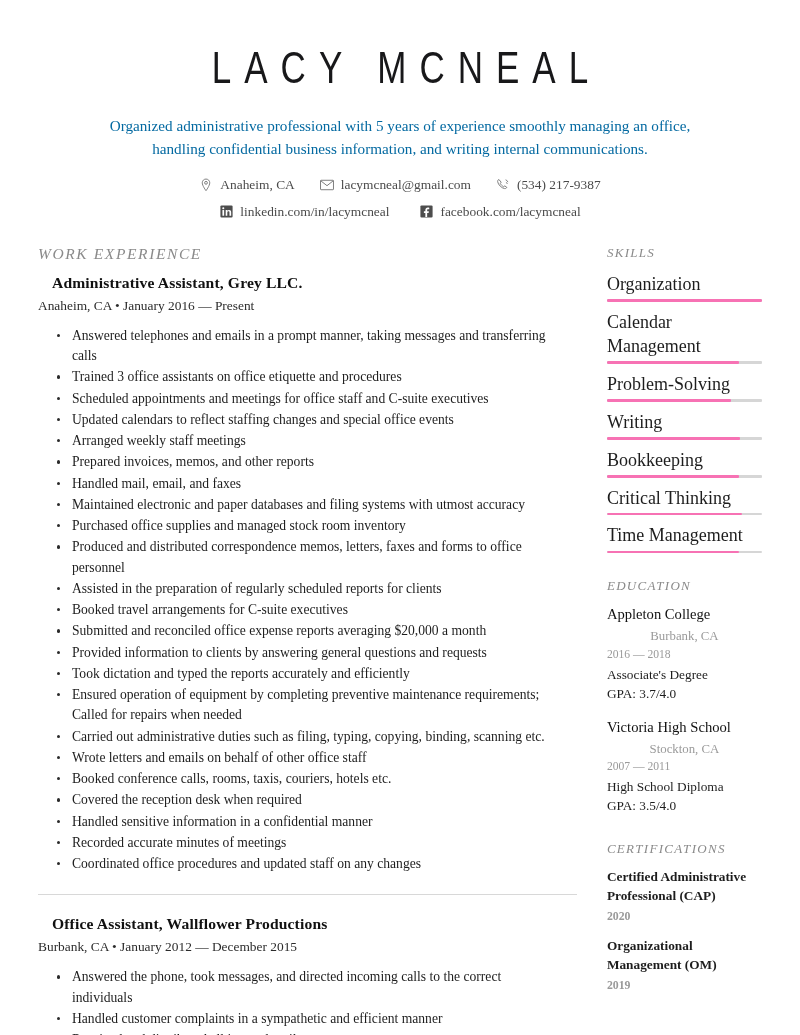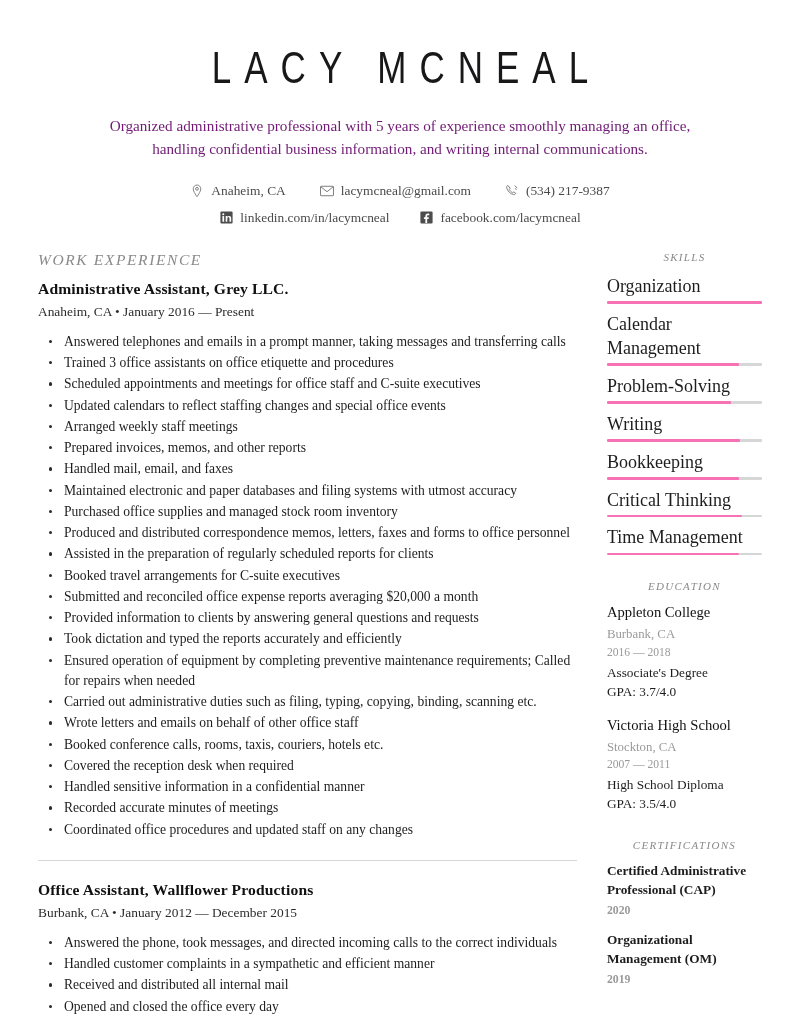--- a/index.html
+++ b/index.html
@@ -34,29 +34,29 @@
     padding-left: 13px;
     line-height: 1.15;
     transform: scaleY(1.28);
     transform-origin: center top;
   }
   .summary {
     margin: 33px auto 4px auto;
     width: 635px;
     font-size: 15.2px;
     line-height: 1.5;
-    color: #701a75;
+    color: #0369a1;
     text-align: center;
   }
   .contact-row {
     display: flex;
     justify-content: center;
     align-items: center;
-    gap: 34px;
-    margin-top: 22px;
+    gap: 25px;
+    margin-top: 16px;
     font-size: 13.4px;
     color: #4a4a4a;
   }
   .contact-row.second { margin-top: 11px; gap: 30px; }
   .contact-item {
     display: flex;
     align-items: center;
     gap: 7px;
     white-space: nowrap;
   }
@@ -87,38 +87,38 @@
 
   .section-head {
     font-family: "Liberation Serif", "DejaVu Serif", serif;
     font-style: italic;
     font-size: 15.5px;
     letter-spacing: 1.6px;
     color: #8a8a8a;
     margin: 0 0 11px 0;
     font-weight: 400;
   }
-  .col-side .section-head { font-size: 11px; letter-spacing: 1.3px; text-align: center; }
+  .col-side .section-head { font-size: 13px; letter-spacing: 1.3px; }
 
   .job { margin-bottom: 0; }
   .job-title {
     font-size: 15.6px;
     font-weight: bold;
     color: #111;
-    margin: 0 0 6px 0;
+    margin: 0 0 6px 14px;
     letter-spacing: .15px;
   }
   .job-meta {
     font-size: 13.4px;
     color: #2b2b2b;
     margin: 0 0 12px 0;
   }
   ul.bullets {
     list-style: none;
-    margin: 4px;
+    margin: 12px;
     padding: 0;
   }
   ul.bullets li {
     position: relative;
     padding-left: 22px;
     font-size: 13.6px;
     line-height: 1.49;
     color: #1d1d1d;
     margin-bottom: 1px;
   }
@@ -168,20 +168,21 @@
     font-size: 14.6px;
     font-weight: normal;
     color: #111;
     line-height: 1.24;
     margin-bottom: 4px;
   }
   .edu-place {
     font-size: 12.8px;
     color: #9a9a9a;
     line-height: 1.45;
+    text-align: center;
   }
   .edu-dates {
     font-size: 11.6px;
     color: #9a9a9a;
     line-height: 1.55;
     margin-bottom: 2px;
   }
   .edu-degree, .edu-gpa {
     font-size: 13.3px;
     color: #1d1d1d;

